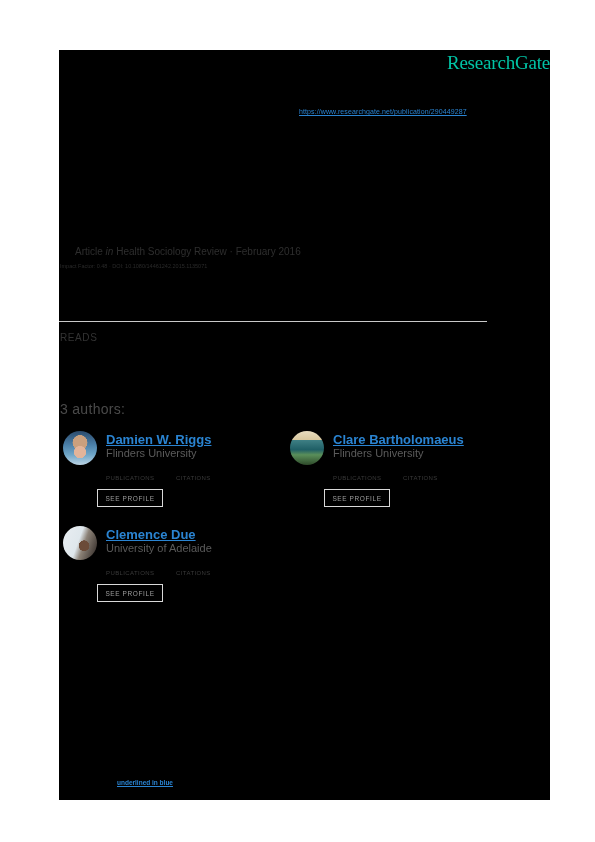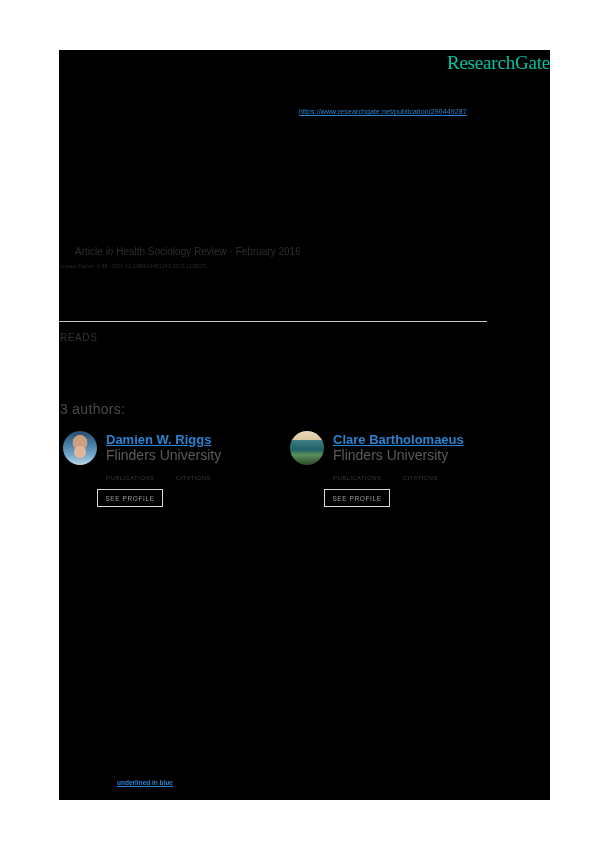--- a/index.html
+++ b/index.html
@@ -148,21 +148,21 @@
     top: 6px;
     font-size: 13px;
     font-weight: bold;
     color: #2a84d2;
     white-space: nowrap;
   }
   .author-affil {
     position: absolute;
     left: 46px;
     top: 21px;
-    font-size: 14px;
+    font-size: 11px;
     color: #5b5b5b;
     white-space: nowrap;
   }
   .author-metrics {
     position: absolute;
     left: 46px;
     top: 38px;
     width: 180px;
     height: 28px;
   }
@@ -315,20 +315,38 @@
         <span class="metric-label">PUBLICATIONS</span>
       </div>
       <div class="metric metric-cites">
         <span class="metric-value"></span>
         <span class="metric-label">CITATIONS</span>
       </div>
     </div>
     <div class="see-profile-btn">SEE PROFILE</div>
   </div>
 
+  <div class="author-card" id="author-2">
+    <div class="author-avatar">
+      <div class="av-portrait-c"></div>
+    </div>
+    <a class="author-name" href="#">Clemence Due</a>
+    <div class="author-affil">University of Adelaide</div>
+    <div class="author-metrics">
+      <div class="metric metric-pubs">
+        <span class="metric-value"></span>
+        <span class="metric-label">PUBLICATIONS</span>
+      </div>
+      <div class="metric metric-cites">
+        <span class="metric-value"></span>
+        <span class="metric-label">CITATIONS</span>
+      </div>
+    </div>
+    <div class="see-profile-btn">SEE PROFILE</div>
+  </div>
 
   <div id="rg-body-note" class="hidden-text"></div>
 
   <div id="rg-footer-note" class="hidden-text"></div>
 
   <a id="rg-footer-link" href="#">underlined in blue</a>
 
 </div>
 
 </body></html>

